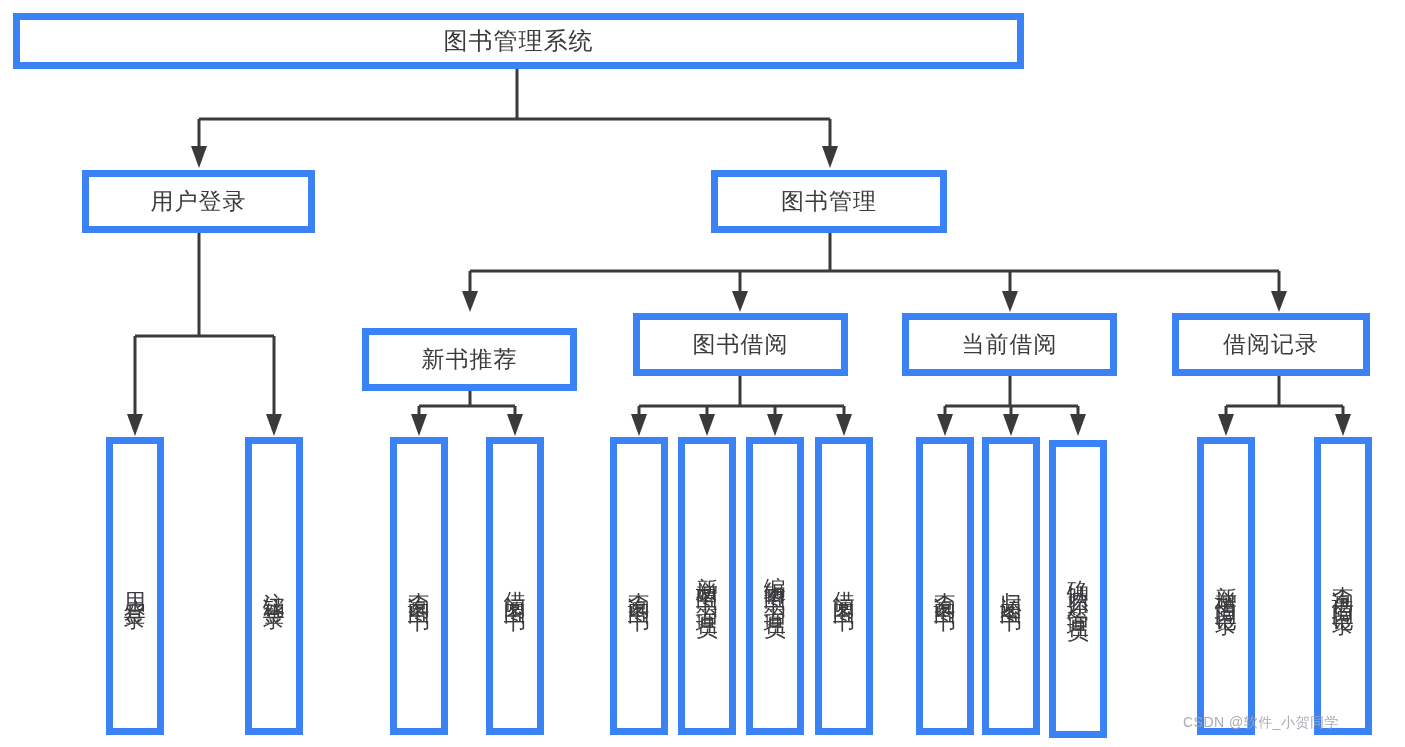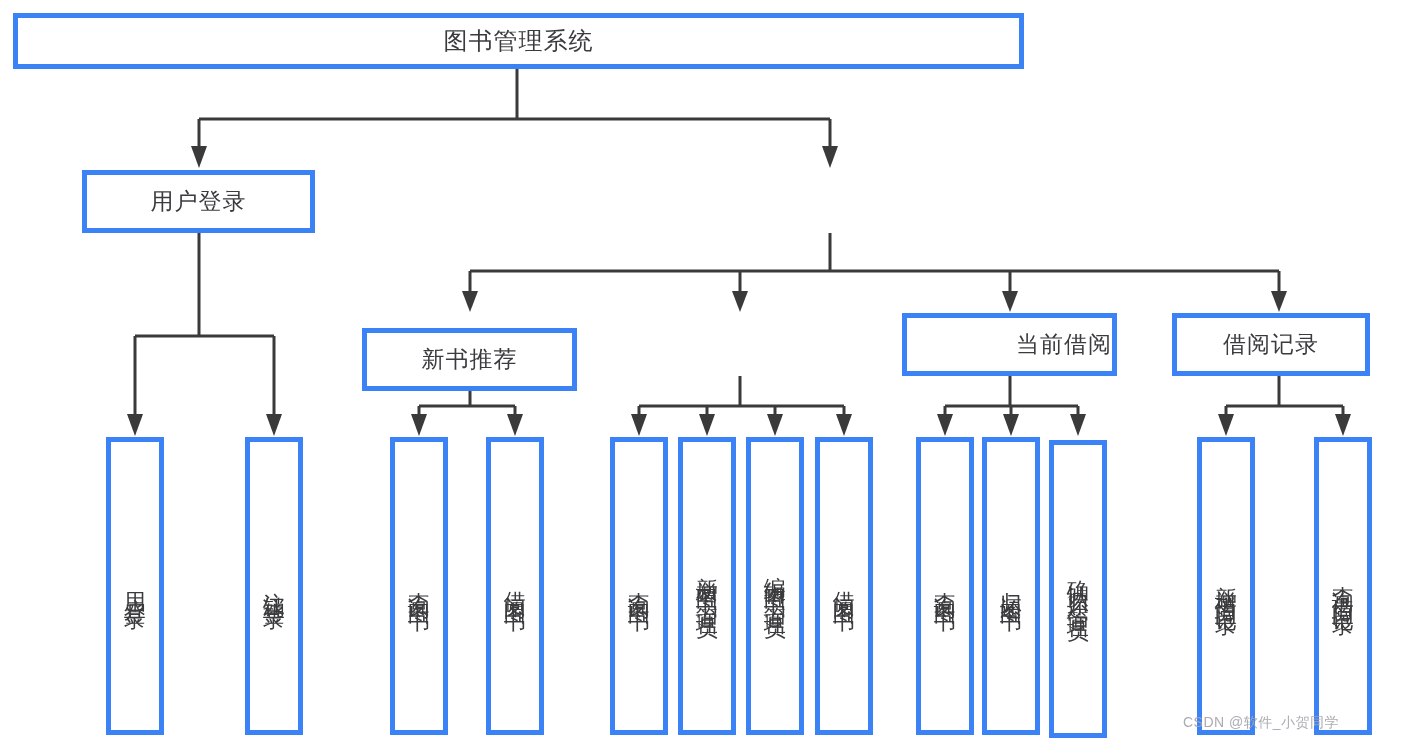--- a/index.html
+++ b/index.html
@@ -19,21 +19,21 @@
     position: absolute;
     left: 0;
     top: 0;
     width: 1405px;
     height: 747px;
     z-index: 1;
   }
   .box {
     position: absolute;
     box-sizing: border-box;
-    border: 5px solid #3b82f6;
+    border: 7px solid #3b82f6;
     background: #ffffff;
     color: #3b3b3e;
     display: flex;
     align-items: center;
     justify-content: center;
     z-index: 2;
   }
   .hbox {
     font-size: 23px;
     letter-spacing: 1px;
@@ -115,25 +115,31 @@
     </g>
   </svg>
 
   <div class="box hbox root-box" style="left:13px; top:13px; width:1011px; height:56px;">
     <span>图书管理系统</span>
   </div>
 
   <div class="box hbox" style="left:82px; top:170px; width:233px; height:63px;">
     <span>用户登录</span>
   </div>
+  <div class="box hbox" style="left:711px; top:170px; width:236px; height:63px;">
+    <span>图书管理</span>
+  </div>
 
   <div class="box hbox" style="left:362px; top:328px; width:215px; height:63px;">
     <span>新书推荐</span>
   </div>
-  <div class="box hbox" style="left:902px; top:313px; width:215px; height:63px;justify-content:flex-end;">
+  <div class="box hbox" style="left:633px; top:313px; width:215px; height:63px;">
+    <span>图书借阅</span>
+  </div>
+  <div class="box hbox" style="left:902px; top:313px; width:215px; height:63px;">
     <span>当前借阅</span>
   </div>
   <div class="box hbox" style="left:1172px; top:313px; width:198px; height:63px;">
     <span>借阅记录</span>
   </div>
 
   <div class="box vbox" style="left:106px; top:437px; width:58px; height:298px;">
     <span class="vtext">用户登录</span>
   </div>
   <div class="box vbox" style="left:245px; top:437px; width:58px; height:298px;">

